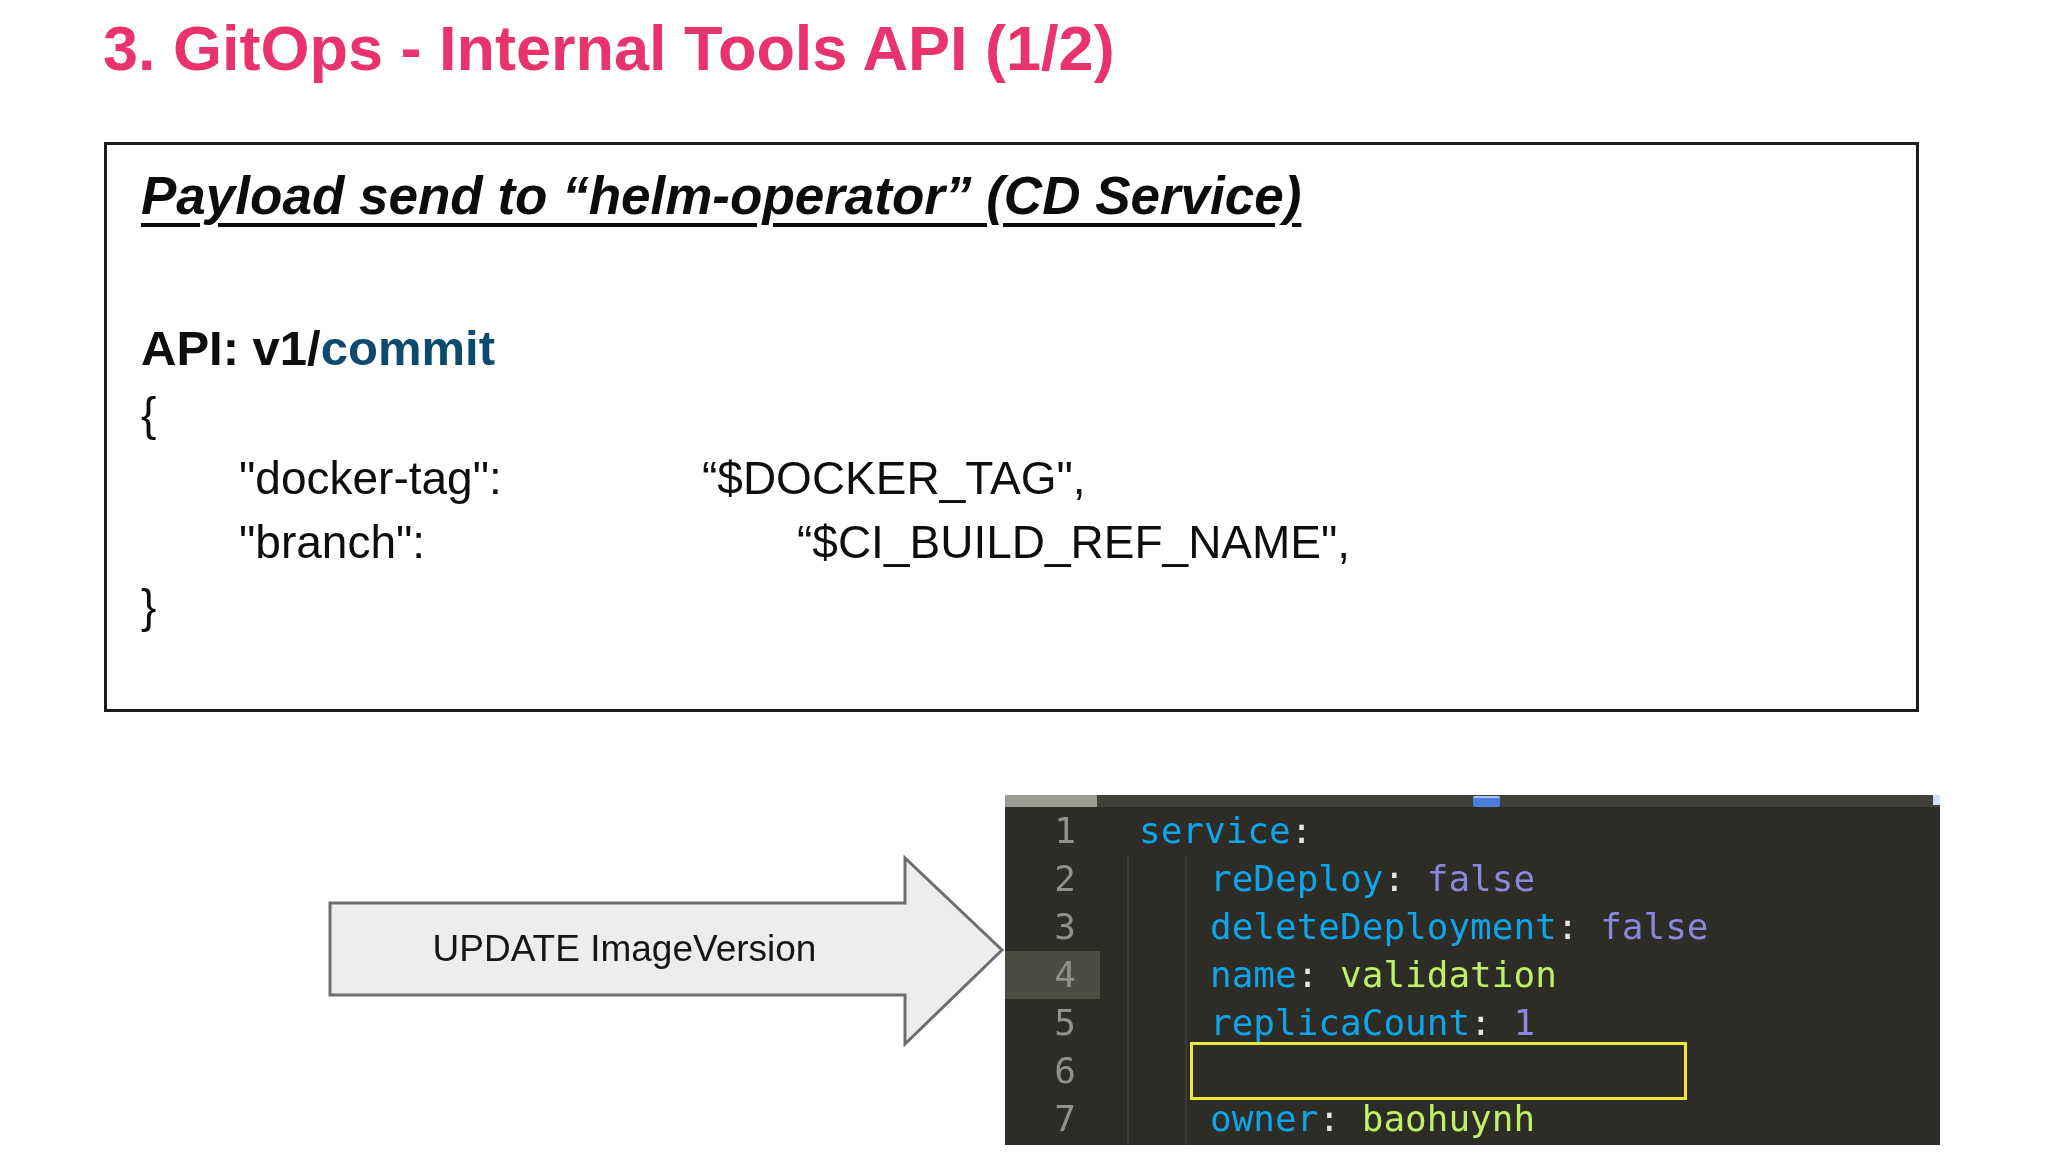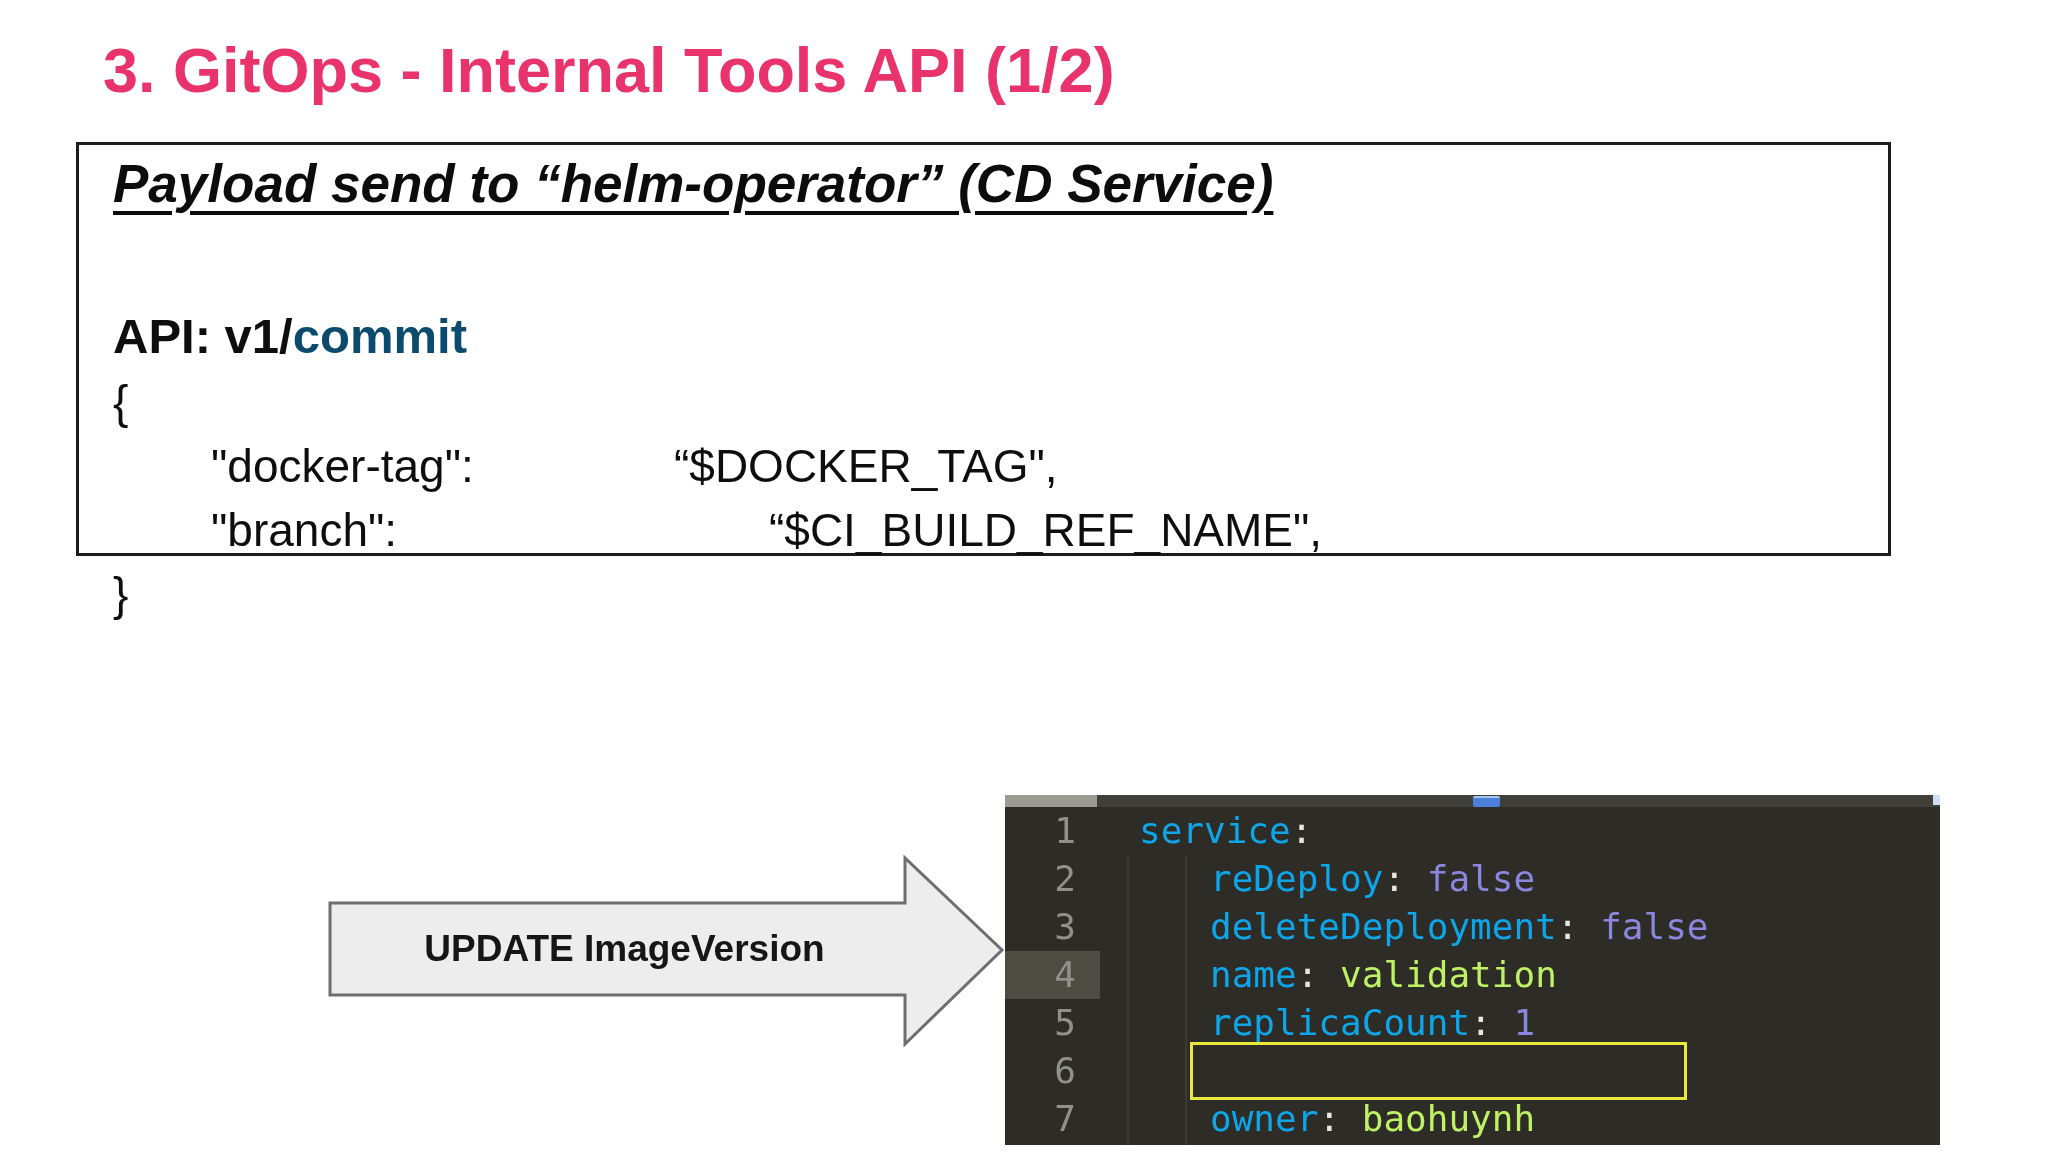--- a/index.html
+++ b/index.html
@@ -1,37 +1,37 @@
 <!DOCTYPE html>
 <html><head>
 <meta charset="utf-8">
 <style>
   html,body{margin:0;padding:0;background:#ffffff;}
   .slide{position:relative;width:2048px;height:1152px;background:#ffffff;overflow:hidden;
          font-family:"Liberation Sans",sans-serif;}
 
   
-  .title{position:absolute;left:103px;top:34px;font-size:63px;font-weight:bold;
+  .title{position:absolute;left:103px;top:12px;font-size:63px;font-weight:bold;
          color:#e8336d;white-space:nowrap;}
 
   
-  .pbox{position:absolute;left:76px;top:142px;width:1815px;height:414px;
-        border:3px solid #1c1c1c;box-sizing:border-box;padding:8px 34px;color:#0e0e0e;}
+  .pbox{position:absolute;left:104px;top:142px;width:1815px;height:570px;
+        border:3px solid #1c1c1c;box-sizing:border-box;padding:20px 34px;color:#0e0e0e;}
   .pbox-heading{font-size:53px;font-weight:bold;font-style:italic;
         text-decoration:underline;text-decoration-thickness:4px;text-underline-offset:9px;
         color:#0c0c0c;white-space:nowrap;}
   .api-line{margin-top:94px;font-size:49px;font-weight:bold;white-space:nowrap;}
   .api-endpoint{color:#0c4a6e;}
   .pjson{margin-top:6px;font-size:46px;line-height:64px;font-weight:400;white-space:nowrap;}
   .pl-key{display:inline-block;margin-left:98px;}
   .pl-row.r0 .pl-key{width:463px;}
   .pl-row.r1 .pl-key{width:558px;}
 
   
-  .arrow-wrap{position:absolute;left:328px;top:855px;width:680px;height:192px;font-weight:bold;}
+  .arrow-wrap{position:absolute;left:328px;top:855px;width:680px;height:192px;}
   .arrow-wrap svg{position:absolute;left:0;top:0;}
   .arrow-label{position:absolute;left:16px;top:48px;width:561px;height:92px;
         display:flex;align-items:center;justify-content:center;
         font-size:37px;color:#161616;white-space:nowrap;}
 
   
   .editor{position:absolute;left:1005px;top:795px;width:935px;height:350px;
         background:#2d2c27;font-family:"DejaVu Sans Mono",monospace;
         font-size:36px;line-height:48px;overflow:hidden;}
   .ed-scroll{position:absolute;left:0;top:0;width:100%;height:12px;background:#403f39;}

